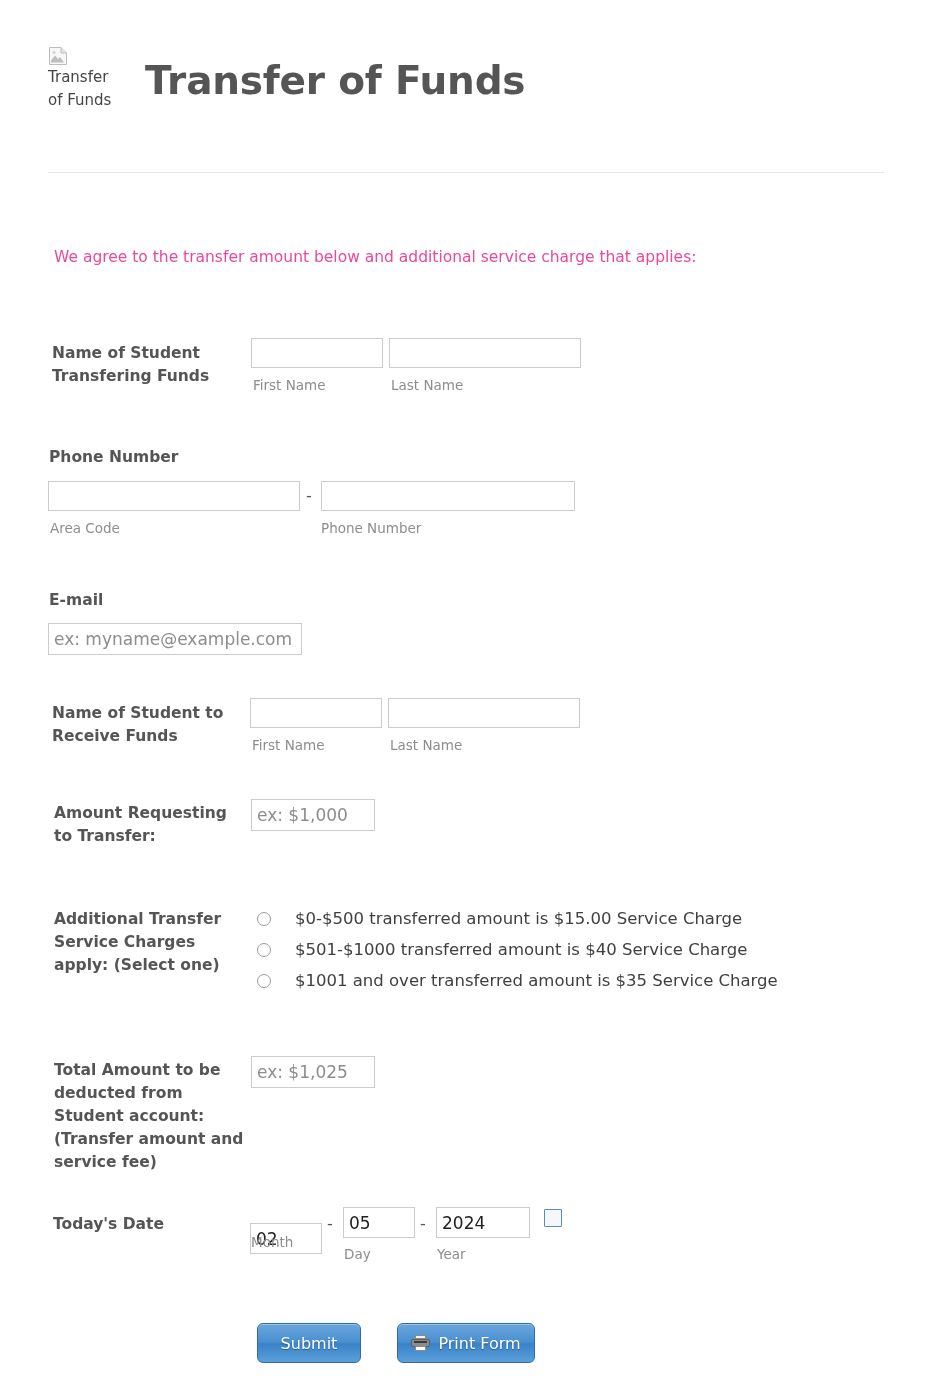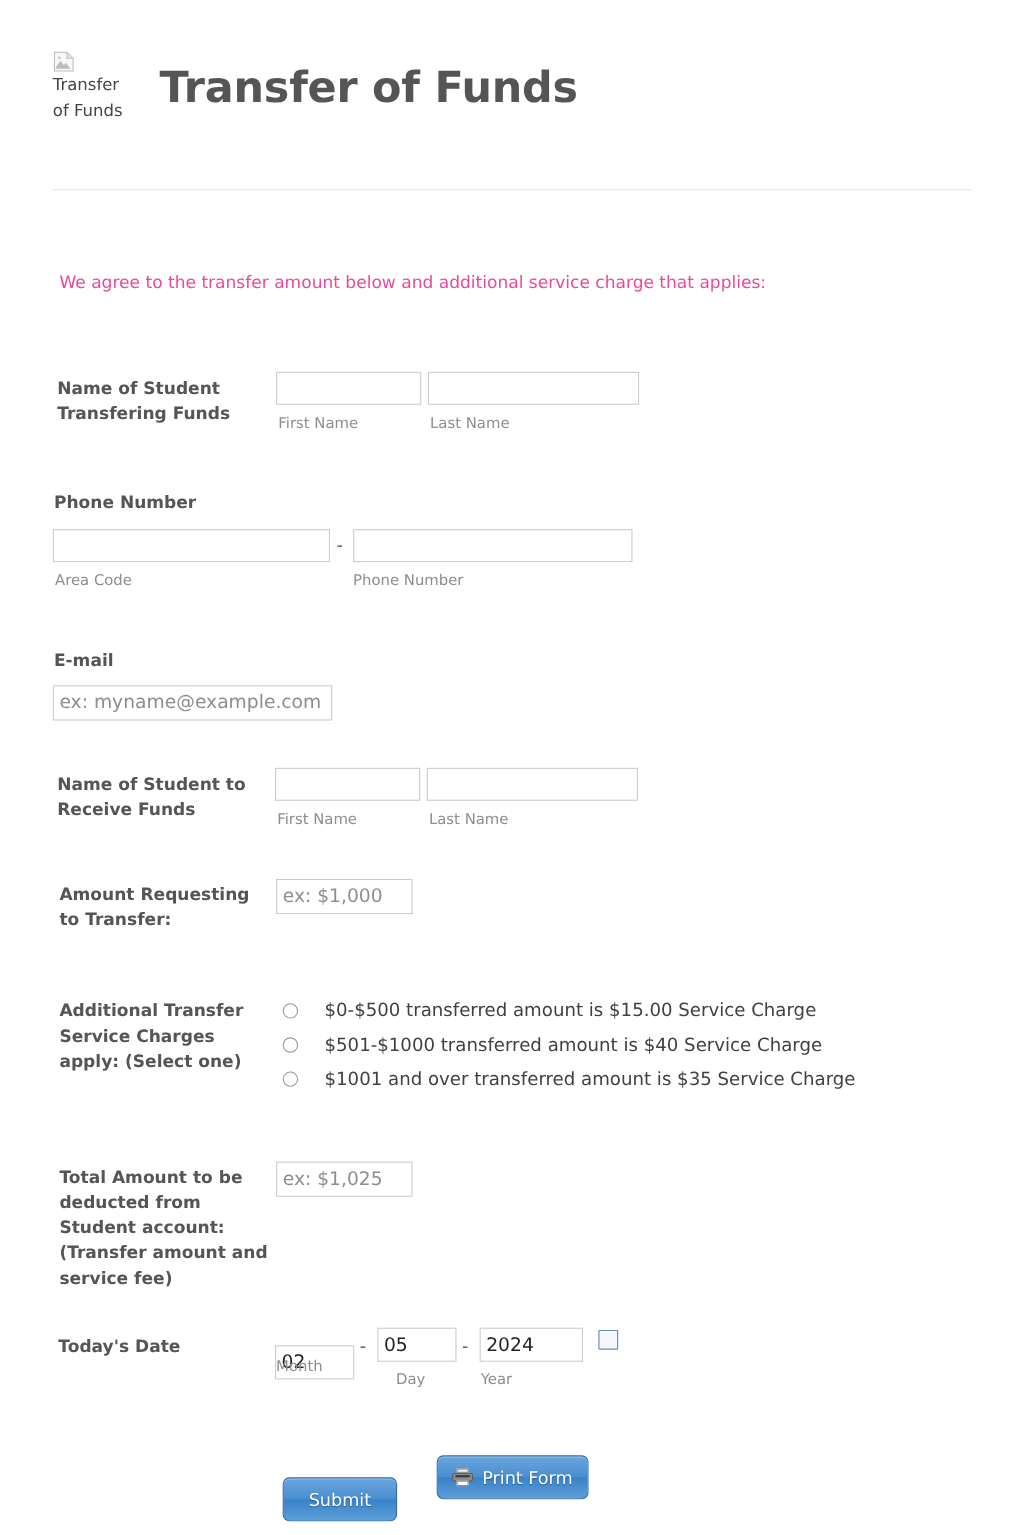--- a/index.html
+++ b/index.html
@@ -176,21 +176,21 @@
 
   
   #row-date { left: 53px; top: 1205px; width: 840px; height: 70px; }
   #row-date .field-label { left: 0; top: 8px; }
   .d-month { left: 197px; top: 18px; width: 72px; height: 31px; font-size: 17px; }
   .d-dash1 { left: 274px; top: 9px; }
   .d-day   { left: 290px; top: 2px; width: 72px; height: 31px; font-size: 17px; }
   .d-dash2 { left: 367px; top: 9px; }
   .d-year  { left: 383px; top: 2px; width: 94px; height: 31px; font-size: 17px; }
   #row-date .s-month { left: 198px; top: 29px; }
-  #row-date .s-day   { left: 291px; top: 41px; margin-left: 16px; }
+  #row-date .s-day   { left: 291px; top: 41px; }
   #row-date .s-year  { left: 384px; top: 41px; }
   .cal-icon {
     position: absolute;
     left: 491px;
     top: 4px;
     width: 18px;
     height: 18px;
     box-sizing: border-box;
     border: 1px solid #5b8bc4;
     background: #f4f7fb;
@@ -223,21 +223,21 @@
     color: #ffffff;
     font-family: "DejaVu Sans", "Liberation Sans", sans-serif;
     font-size: 16px;
     text-shadow: 0 1px 1px rgba(0,0,0,0.35);
     cursor: default;
     display: flex;
     align-items: center;
     justify-content: center;
     box-shadow: inset 0 1px 0 rgba(255,255,255,0.35);
   }
-  #btn-submit { left: 0;    top: 0; width: 104px; height: 40px; margin-top: 20px; }
+  #btn-submit { left: 0;    top: 0; width: 104px; height: 40px; }
   #btn-print  { left: 140px; top: 0; width: 138px; height: 40px; }
   .printer-icon {
     width: 19px;
     height: 16px;
     position: relative;
     margin-right: 8px;
     flex: 0 0 auto;
   }
   .printer-icon .pr-paper-top {
     position: absolute; left: 4px; top: 0; width: 11px; height: 4px;

